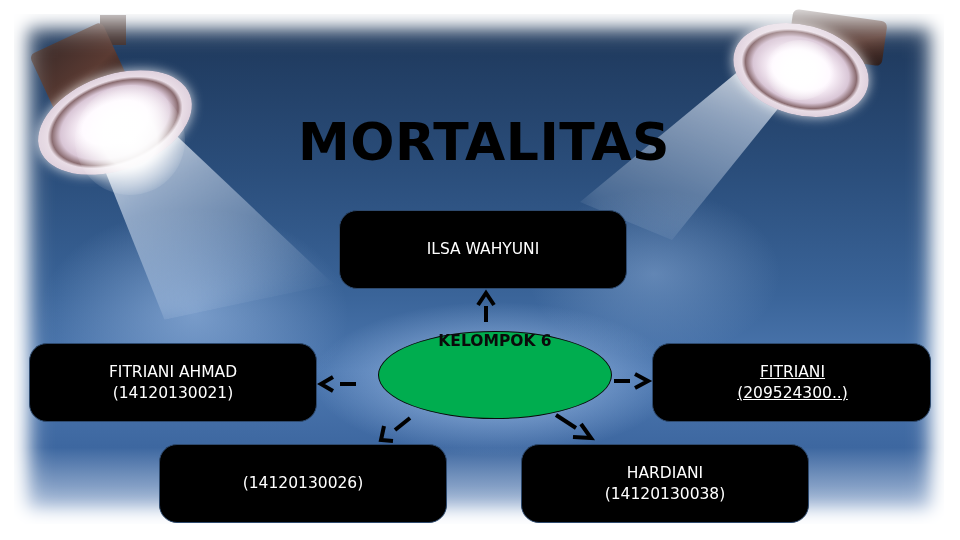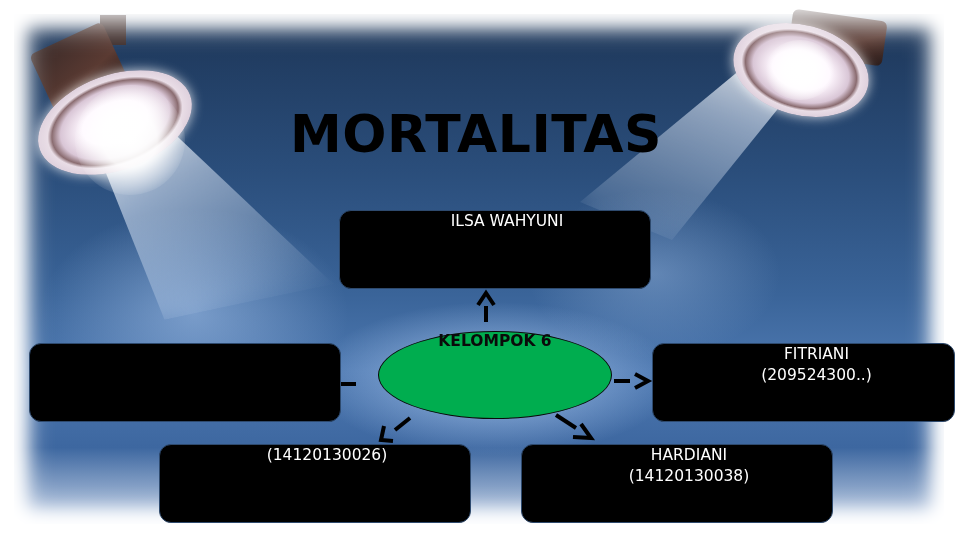--- a/index.html
+++ b/index.html
@@ -59,37 +59,36 @@
     .lamp-left .ring { left: 5px; top: 60px; width: 160px; height: 95px; transform: rotate(-20deg); }
     .lamp-left .glow { left: 45px; top: 70px; width: 110px; height: 110px; }
     .lamp-right { left: 730px; top: 10px; width: 160px; height: 110px; }
     .lamp-right .housing { left: 60px; top: 5px; width: 95px; height: 45px; transform: rotate(8deg); }
     .lamp-right .ring { left: 2px; top: 15px; width: 138px; height: 90px; transform: rotate(15deg); }
     .lamp-right .glow { left: 35px; top: 30px; width: 70px; height: 60px; }
 
     .title {
       position: absolute; left: 0; width: 944px; top: 100px; text-align: center;
       font-family: "DejaVu Sans", sans-serif; font-weight: bold; font-size: 52px;
-      color: #000000; letter-spacing: 0.5px; margin: 4px;
+      color: #000000; letter-spacing: 0.5px; margin: 12px;
     }
     .node {
       position: absolute; background: #000000; color: #ffffff;
-      border-radius: 12px; border: 1px solid #2e4a6e;
-      display: flex; flex-direction: column; align-items: center; 
+      border-radius: 18px; border: 1px solid #2e4a6e;
+      display: flex; flex-direction: column; align-items: center; justify-content: center;
       font-family: "DejaVu Sans", sans-serif; font-size: 15.5px; line-height: 21px;
       text-align: center;
-      padding-left: 24px;
     }
     .node span { display: block; }
     .node-top { left: 339px; top: 210px; width: 286px; height: 77px; }
     .node-left { left: 29px; top: 343px; width: 286px; height: 77px; }
     .node-right { left: 652px; top: 343px; width: 277px; height: 77px; }
     .node-bl { left: 159px; top: 444px; width: 286px; height: 77px; }
     .node-br { left: 521px; top: 444px; width: 286px; height: 77px; }
-    .node-right .name, .node-right .id { padding-left: 2px; }
+    .node-right .name, .node-right .id { padding-left: 2px; text-decoration: underline; }
 
     .center {
       position: absolute; left: 378px; top: 331px; width: 234px; height: 88px;
       border-radius: 50%; background: #00ad4f; border: 1.5px solid #0a0a0a;
       display: flex; align-items: flex-start; justify-content: center;
       font-family: "DejaVu Sans", sans-serif; font-weight: bold; font-size: 15.5px; color: #0a0a0a;
       box-sizing: border-box;
     }
     svg.arrows { position: absolute; left: 0; top: 0; width: 960px; height: 540px; pointer-events: none; }
   </style>
@@ -144,20 +143,22 @@
       <line x1="556" y1="415" x2="576" y2="428"></line>
       <polyline points="581,424 591,438 573,437"></polyline>
     </g>
   </g>
 </svg>
 
 <div class="node node-top">
   <span class="name">ILSA WAHYUNI</span>
 </div>
 <div class="node node-left">
+  <span class="name">FITRIANI AHMAD</span>
+  <span class="id">(14120130021)</span>
 </div>
 <div class="node node-right">
   <span class="name">FITRIANI</span>
   <span class="id">(209524300..)</span>
 </div>
 <div class="node node-bl">
   <span class="id">(14120130026)</span>
 </div>
 <div class="node node-br">
   <span class="name">HARDIANI</span>

